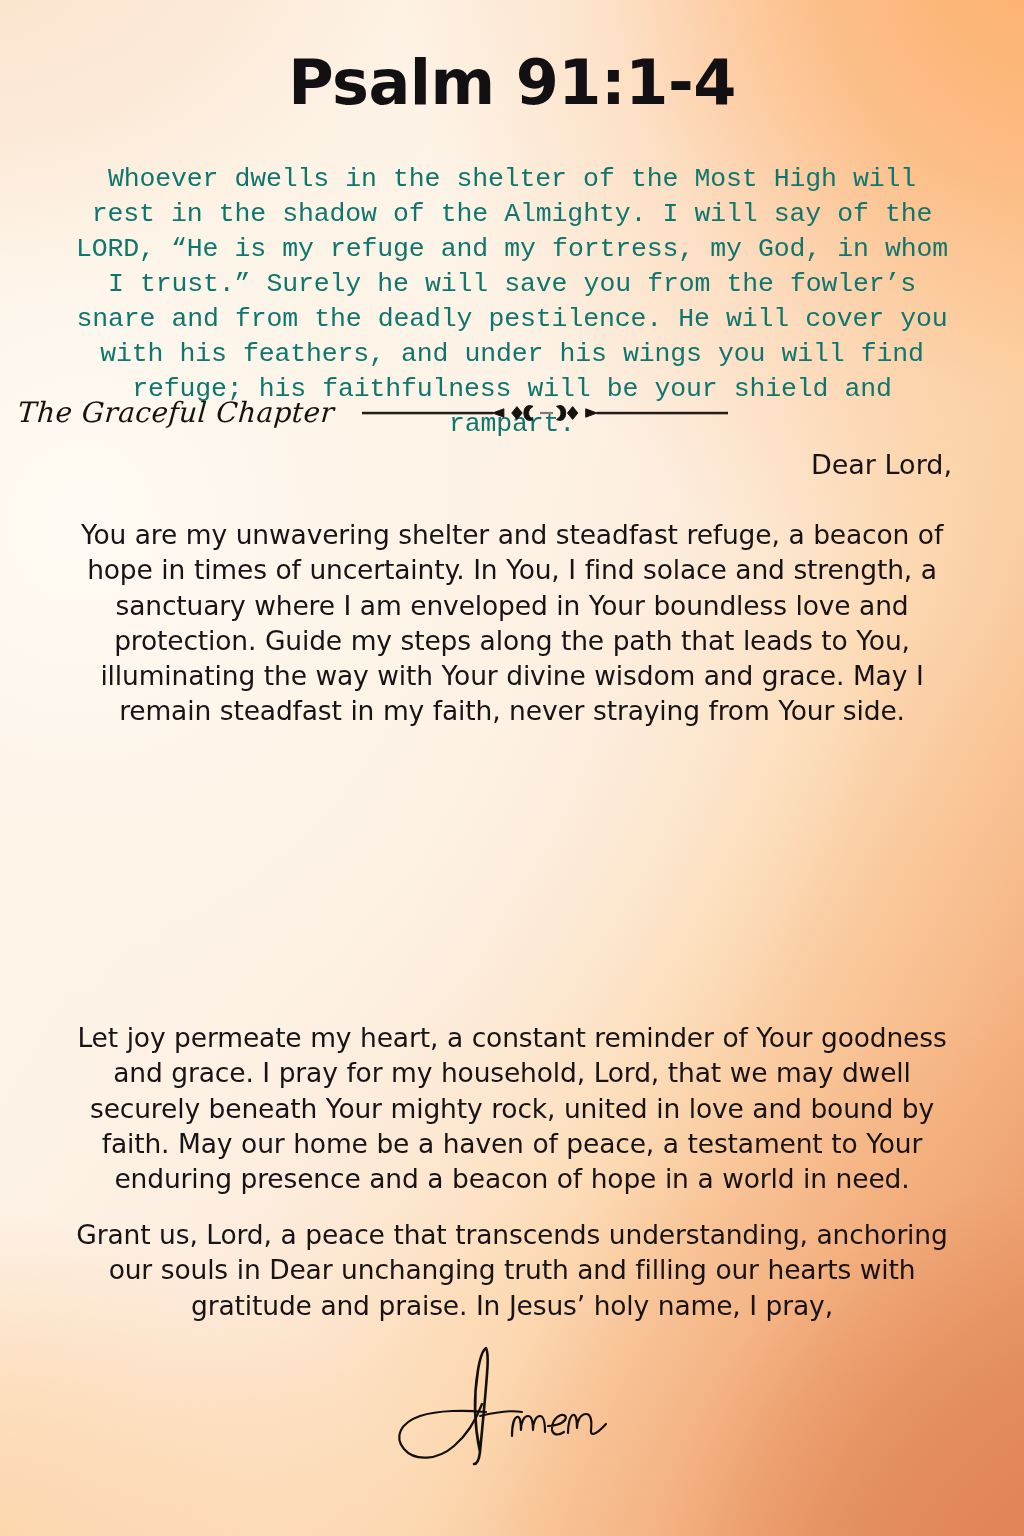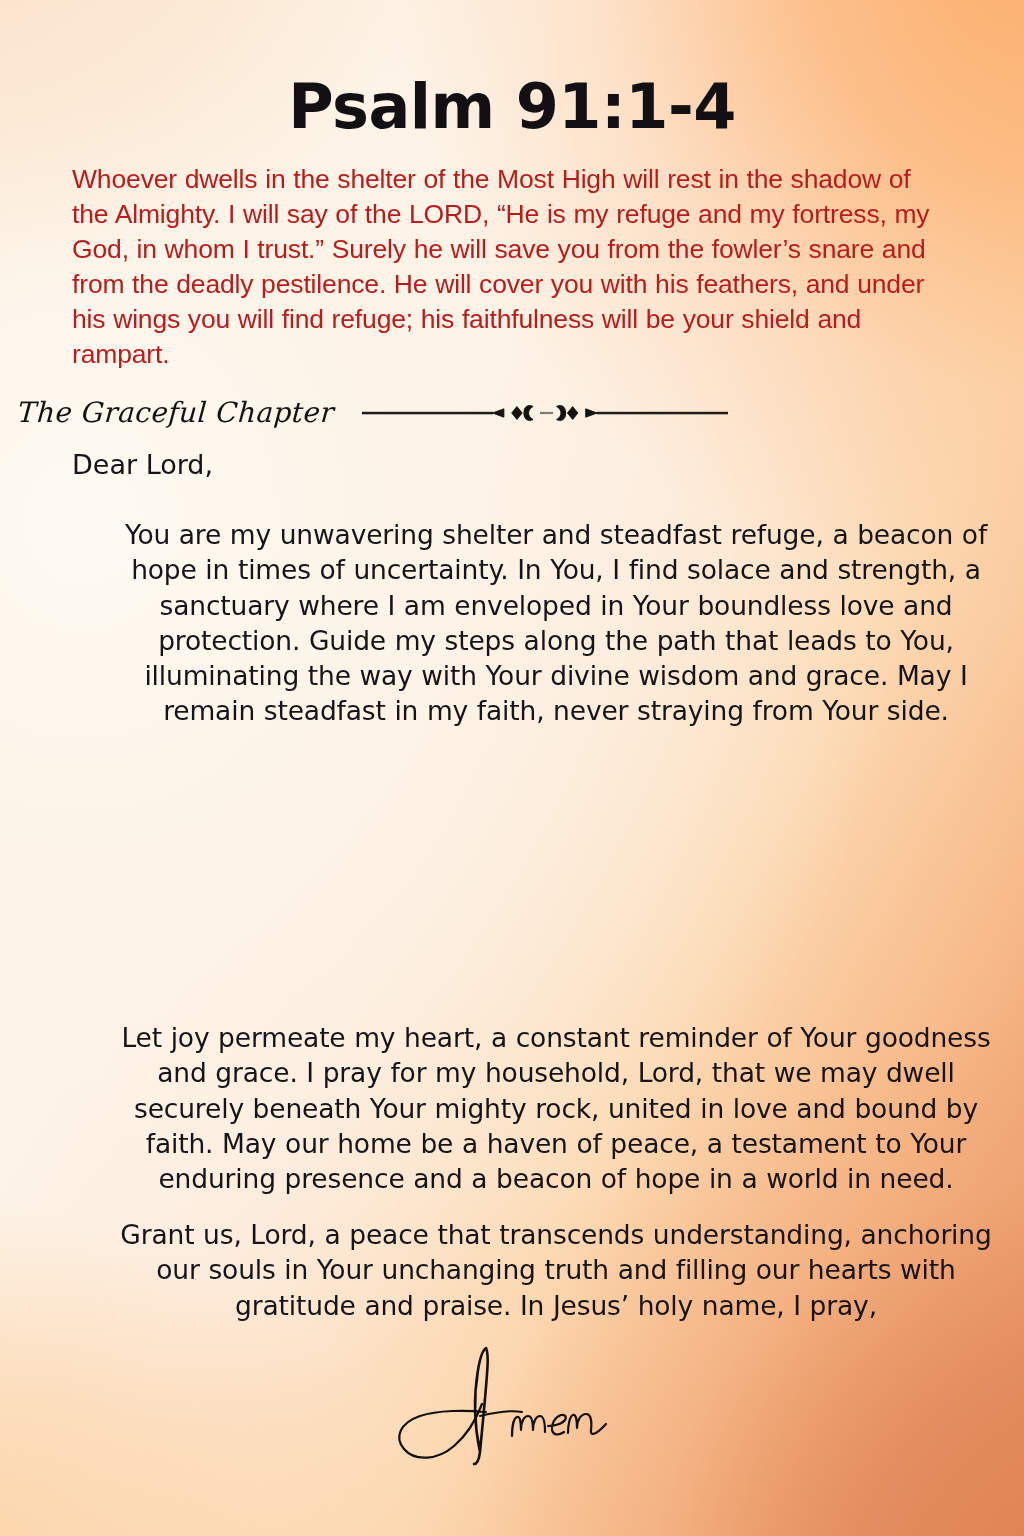--- a/index.html
+++ b/index.html
@@ -64,34 +64,34 @@
     top:52px;
     left:0;
     width:1024px;
     text-align:center;
     font-family:"DejaVu Sans", sans-serif;
     font-weight:700;
     font-size:62px;
     line-height:1;
     letter-spacing:-0.5px;
     color:#121013;
-    margin-top:24px;
   }
 
   
   .scripture {
     position:absolute;
     top:162px;
     left:72px;
     width:880px;
-    font-family:Liberation Sans, sans-serif;
+    text-align:center;
+    font-family:Liberation Mono, monospace;
     font-size:26.5px;
     line-height:35px;
     letter-spacing:-0.15px;
-    color:#b91c1c;
+    color:#0f766e;
     word-spacing:0.5px;
   }
 
   
   .brand-row {
     position:absolute;
     top:392px;
     left:18px;
     width:710px;
     height:42px;
@@ -115,39 +115,38 @@
     position:relative;
   }
   .divider svg { display:block; width:100%; height:24px; }
 
   
   .salutation {
     position:absolute;
     top:447px;
     left:72px;
     width:880px;
-    text-align:left;
+    text-align:right;
     font-family:"DejaVu Sans", sans-serif;
     font-size:27px;
     line-height:36px;
     color:#171317;
   }
 
   .prayer {
     position:absolute;
     left:72px;
     width:880px;
     text-align:center;
     font-family:"DejaVu Sans", sans-serif;
     font-size:26.5px;
     line-height:35.3px;
     letter-spacing:-0.15px;
     color:#171317;
     word-spacing:0.4px;
-    margin-left:44px;
   }
   #prayer-0 { top:517px; }
   #prayer-1 { top:797px; }
   #prayer-2 { top:1020px; }
   #prayer-3 { top:1217px; }
 
   
   .amen {
     position:absolute;
     top:1340px;
@@ -206,21 +205,21 @@
     </div>
   </div>
 
   <div class="salutation">Dear Lord,</div>
 
   <div class="prayer" id="prayer-0">You are my unwavering shelter and steadfast refuge, a beacon of hope in times of uncertainty. In You, I find solace and strength, a sanctuary where I am enveloped in Your boundless love and protection. Guide my steps along the path that leads to You, illuminating the way with Your divine wisdom and grace. May I remain steadfast in my faith, never straying from Your side.</div>
 
 
   <div class="prayer" id="prayer-2">Let joy permeate my heart, a constant reminder of Your goodness and grace. I pray for my household, Lord, that we may dwell securely beneath Your mighty rock, united in love and bound by faith. May our home be a haven of peace, a testament to Your enduring presence and a beacon of hope in a world in need.</div>
 
-  <div class="prayer" id="prayer-3">Grant us, Lord, a peace that transcends understanding, anchoring our souls in Your unchanging truth and filling our hearts with gratitude and praise. In Jesus’ holy name, I pray,</div>
+  <div class="prayer" id="prayer-3">Grant us, Lord, a peace that transcends understanding, anchoring our souls in Dear unchanging truth and filling our hearts with gratitude and praise. In Jesus’ holy name, I pray,</div>
 
   <div class="amen">
     <svg width="300" height="130" viewBox="0 0 300 130" aria-hidden="true">
       <g fill="none" stroke="#120f0d" stroke-linecap="round" stroke-linejoin="round">
 
         <path d="M118 112 C112 84 112 54 116 30 C118 18 121 10 124 8
                  C126 12 126 22 125 34 C123 62 120 90 118 112
                  C117 120 115 124 112 124" stroke-width="2.6"></path>
 
         <path d="M124 72 C104 70 76 70 58 76 C38 83 32 97 42 109

